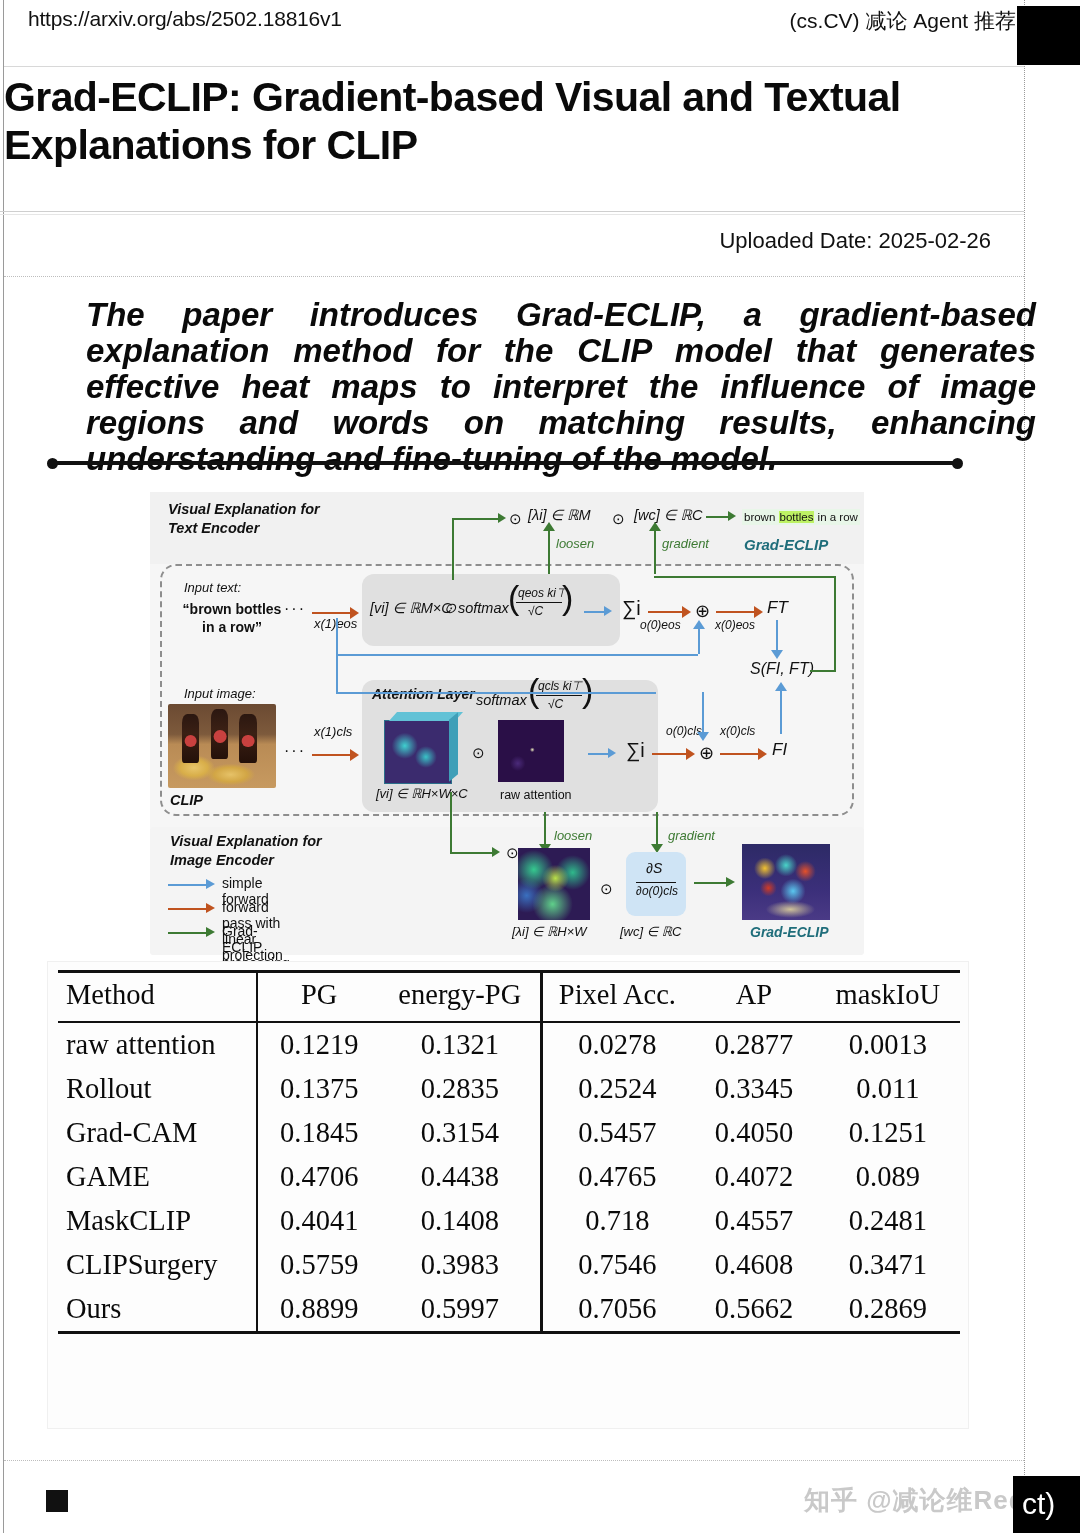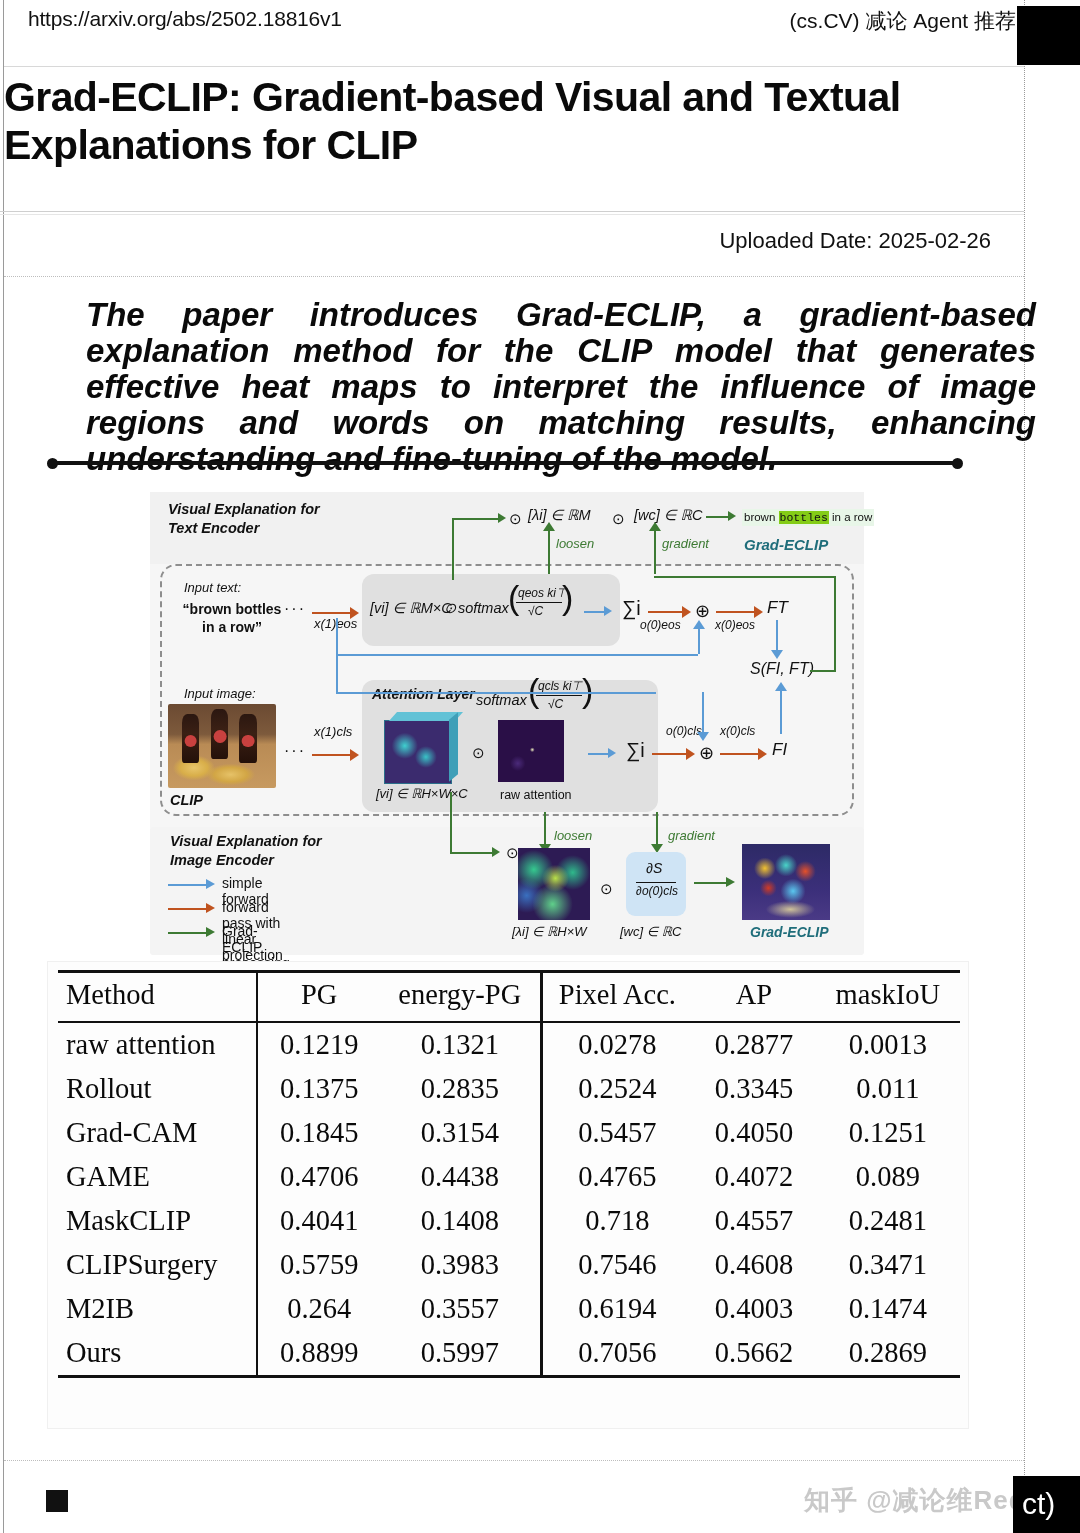--- a/index.html
+++ b/index.html
@@ -165,21 +165,21 @@
   .fi-grn   { color: #3d7a33; font-style: italic; font-size: 13px; position: absolute; }
   .fi-teal  { position: absolute; color: #1f6d7a; font-weight: 800; font-style: italic; font-size: 15px; }
 
   .gray-panel {
     position: absolute; background: #e0e0e0; border-radius: 12px;
   }
   .blue-panel {
     position: absolute; background: #cfe4f5; border-radius: 9px;
   }
 
-  .hl-green { background: #84cc16; padding: 0 1px; font-family: Liberation Mono, monospace; }
+  .hl-green { background: #bef264; padding: 0 1px; }
   .txt-small { position: absolute; font-size: 11.5px; color: #111; white-space: nowrap; }
 
   .thumb {
     position: absolute; border-radius: 2px; overflow: hidden;
   }
   .thumb-bottles {
     background:
       radial-gradient(ellipse 30px 18px at 24% 76%, #e8c56b 0%, #d8ae49 45%, rgba(216,174,73,0) 70%),
       radial-gradient(ellipse 34px 15px at 58% 84%, #e6c268 0%, #d2a645 48%, rgba(210,166,69,0) 72%),
       linear-gradient(to bottom, #6b4a32 0%, #7d5a3c 36%, #b98b55 48%, #c79a60 100%);
@@ -584,28 +584,20 @@
           </tr>
           <tr>
             <td class="col-method vline-1">CLIPSurgery</td>
             <td class="">0.5759</td>
             <td class="vline-2">0.3983</td>
             <td class="bold">0.7546</td>
             <td class="">0.4608</td>
             <td class="bold">0.3471</td>
           </tr>
           <tr>
-            <td class="col-method vline-1">M2IB</td>
-            <td class="">0.264</td>
-            <td class="vline-2">0.3557</td>
-            <td class="">0.6194</td>
-            <td class="">0.4003</td>
-            <td class="">0.1474</td>
-          </tr>
-          <tr>
             <td class="col-method vline-1 tb-dbl">Ours</td>
             <td class="bold tb-dbl">0.8899</td>
             <td class="bold vline-2 tb-dbl">0.5997</td>
             <td class="tb-dbl">0.7056</td>
             <td class="bold tb-dbl">0.5662</td>
             <td class="tb-dbl">0.2869</td>
           </tr>
         </tbody>
     </table>
   </div>

